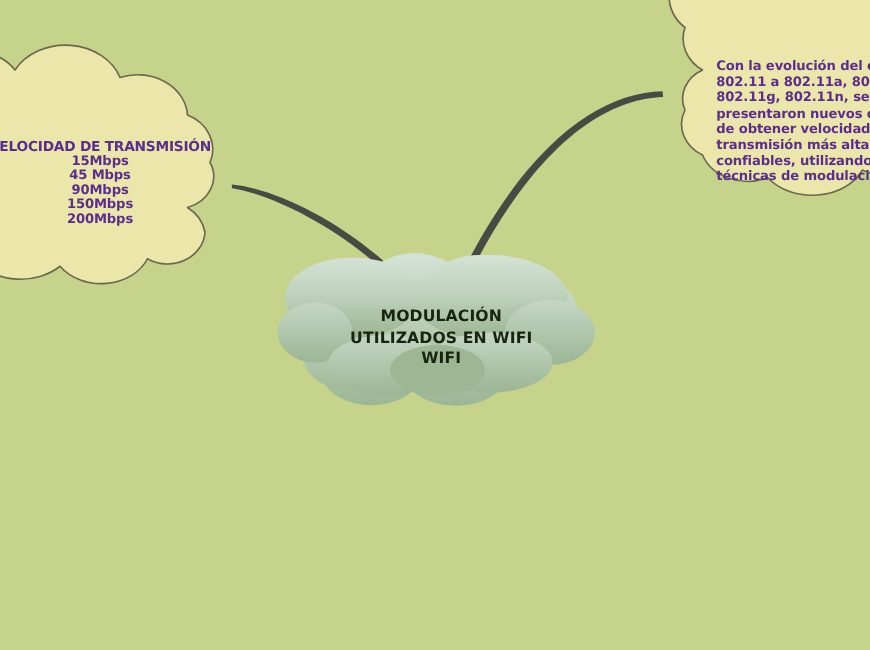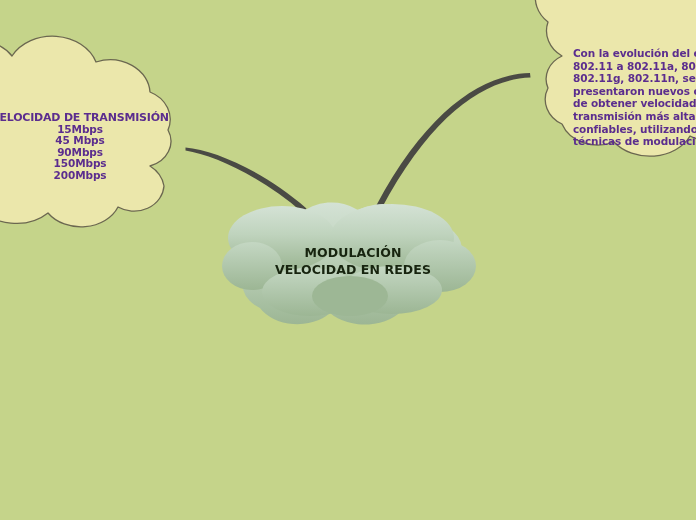--- a/index.html
+++ b/index.html
@@ -200,16 +200,17 @@
     <span class="ln">802.11g, 802.11n, se</span>
     <span class="ln">presentaron nuevos obje</span>
     <span class="ln">de obtener velocidades </span>
     <span class="ln">transmisión más altas y </span>
     <span class="ln">confiables, utilizando nu</span>
     <span class="ln">técnicas de modulación</span>
   </div>
 
   <div class="node-text" id="center-text">
     <span class="ln">MODULACIÓN</span>
-    <span class="ln">VELOCIDAD EN REDES</span>
+    <span class="ln">UTILIZADOS EN WIFI</span>
+    <span class="ln">WIFI</span>
   </div>
 
 </div>
 
 </body></html>

